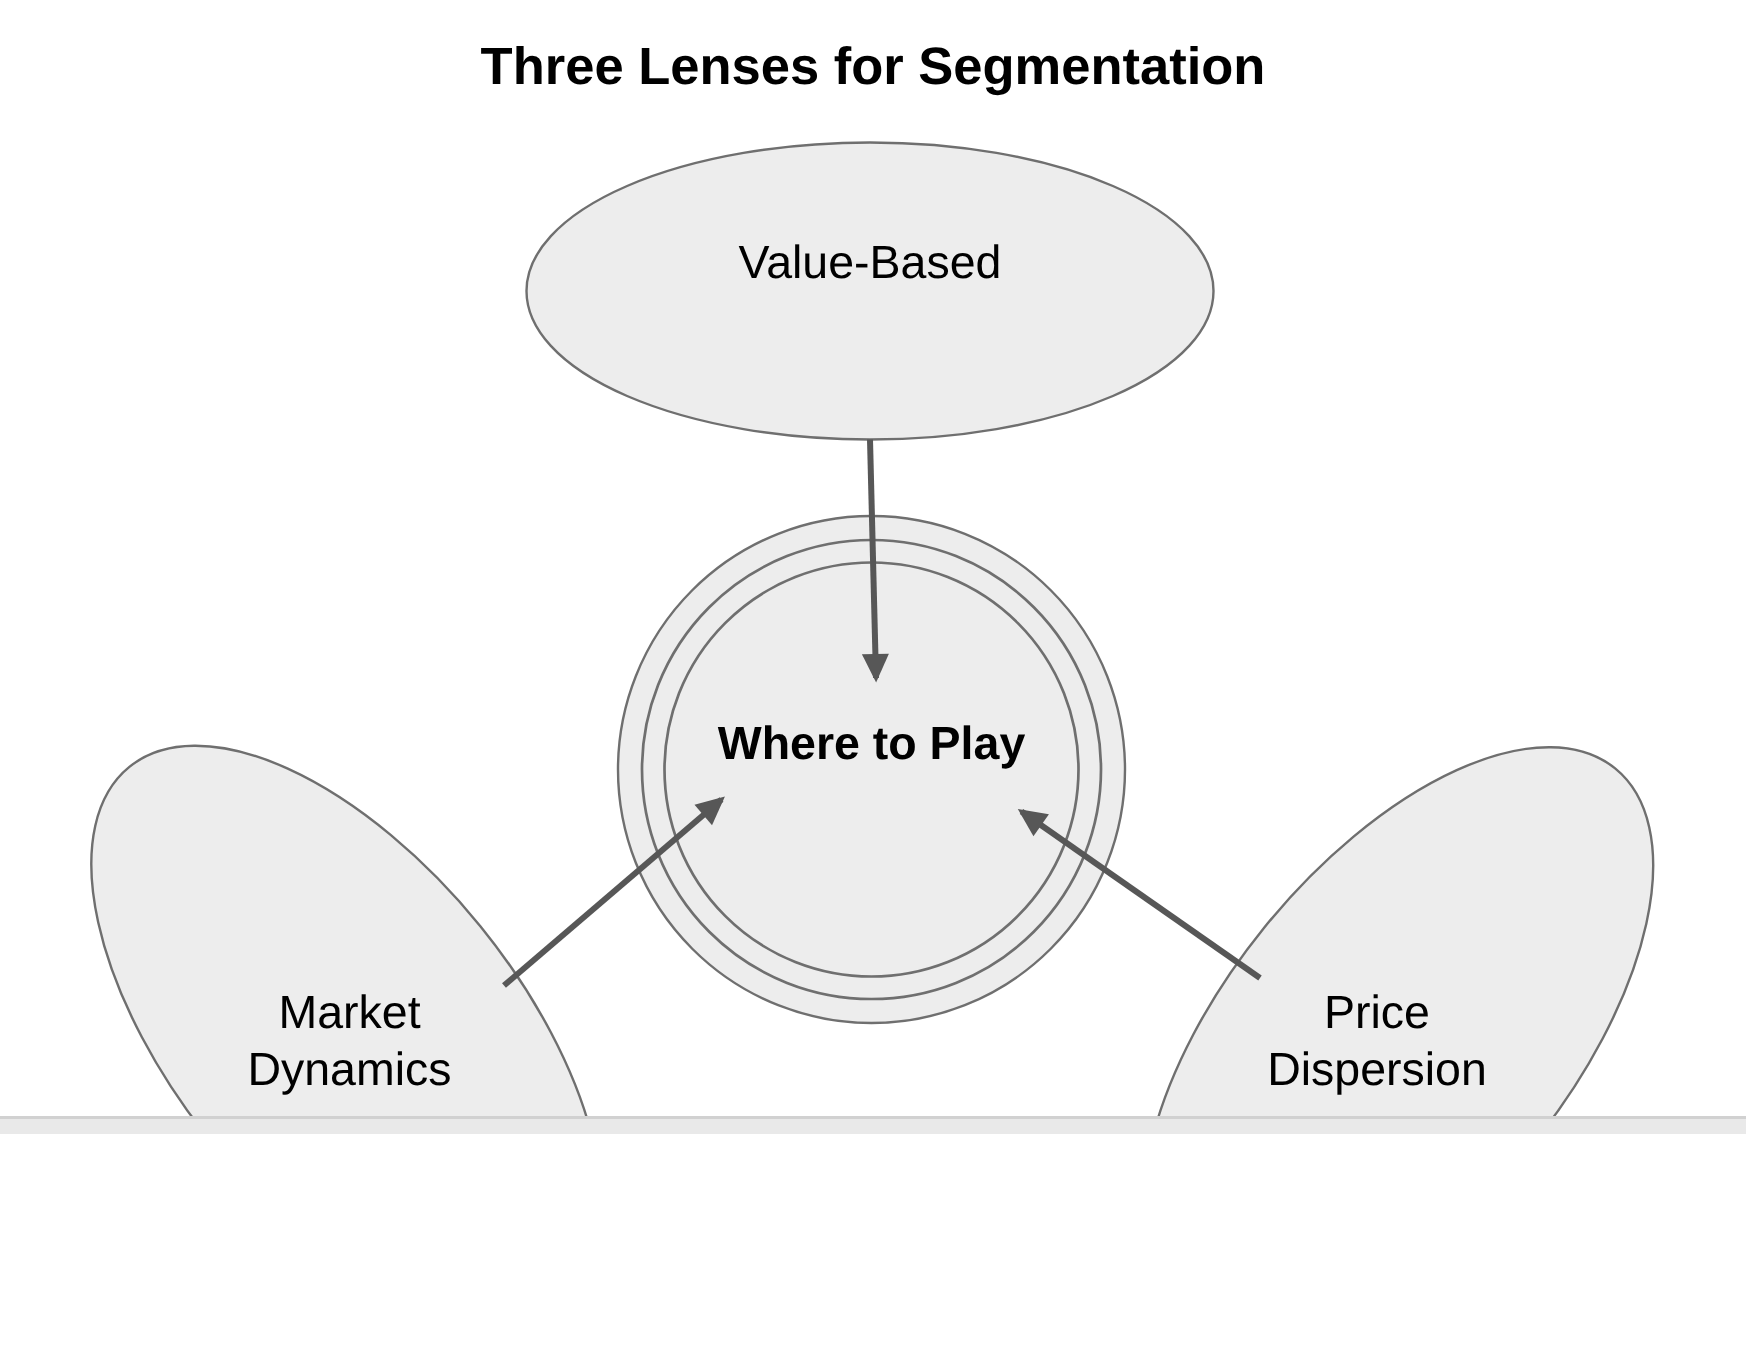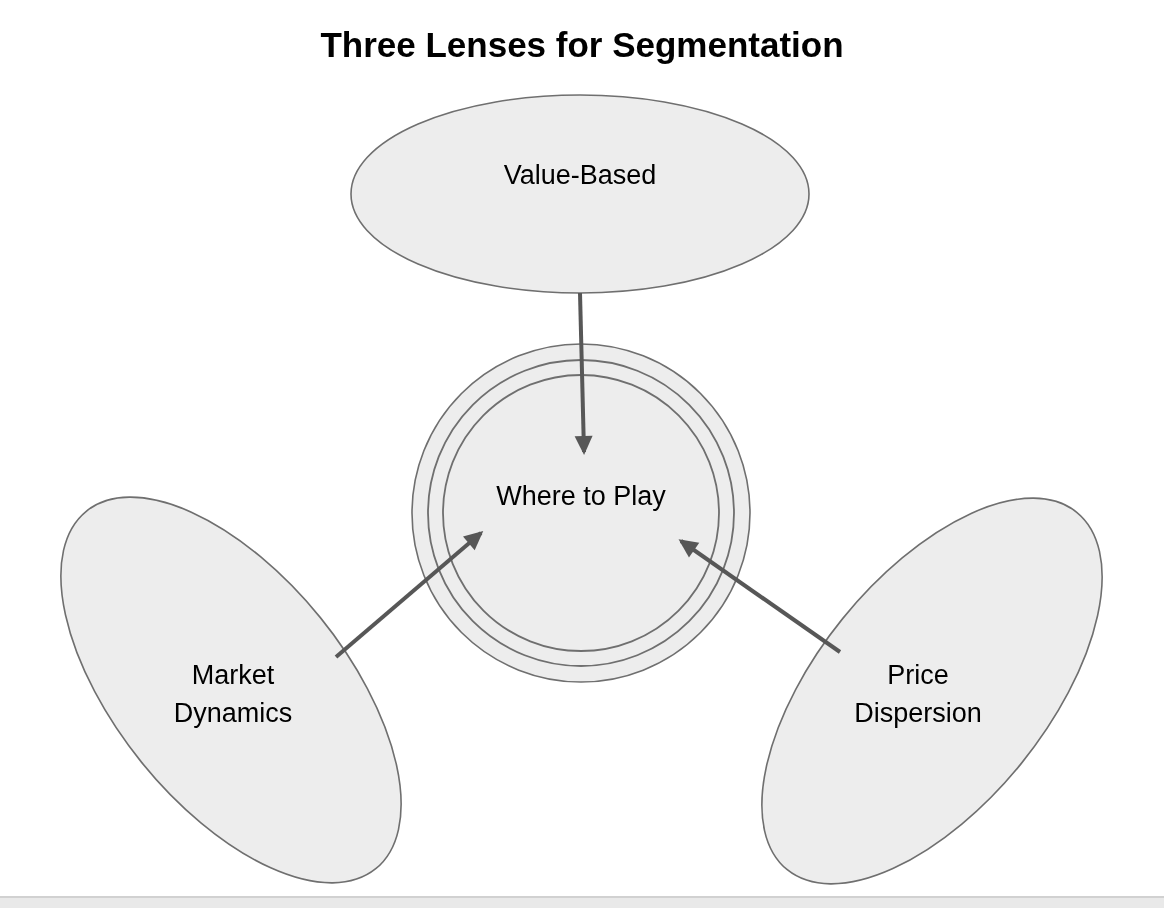--- a/index.html
+++ b/index.html
@@ -1,19 +1,19 @@
 <!DOCTYPE html>
 <html style="--background: #ffffff; --node_fill: #ededed; --node_stroke: #6f6f6f; --arrow: #575757; --text: #000000; --scrollbar_track: #e9e9e9; --scrollbar_border: #d1d1d1;"><head>
 <meta charset="utf-8">
 <style>
   html, body { margin: 0; padding: 0; }
   .screen {
     position: relative;
     width: 1164px;
-    height: 908px;
+    height: 756px;
     overflow: hidden;
     background: var(--background, #ffffff);
     font-family: "Liberation Sans", "DejaVu Sans", sans-serif;
   }
   .diagram-title {
     position: absolute;
     left: 0; right: 0; top: 24px;
     text-align: center;
     font-size: 35px;
     font-weight: bold;
@@ -40,26 +40,26 @@
     fill: none;
   }
   .arrowhead-path {
     fill: var(--arrow, #575757);
     stroke: none;
   }
   .node-label {
     position: absolute;
     width: 400px;
     text-align: center;
-    font-size: 27px;
+    font-size: 31px;
     line-height: 38px;
     color: var(--text, #000000);
     white-space: nowrap;
   }
-  .node-label.bold { font-weight: normal; }
+  .node-label.bold { font-weight: bold; }
   .label-top    { left: 380px; top: 156px; }
   .label-center { left: 381px; top: 477px; }
   .label-left   { left:  33px; top: 656px; }
   .label-right  { left: 718px; top: 656px; }
   .scrollbar-track {
     position: absolute;
     left: 0; right: 0; bottom: 0;
     height: 10px;
     background: var(--scrollbar_track, #e9e9e9);
     border-top: 2px solid var(--scrollbar_border, #d1d1d1);

